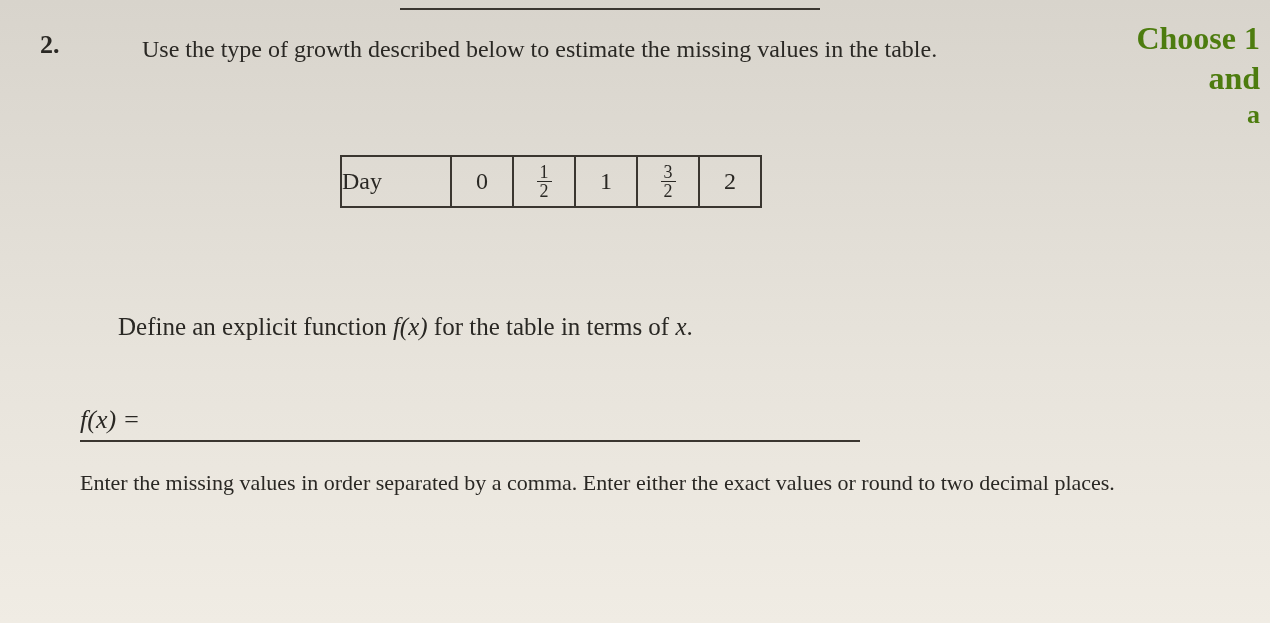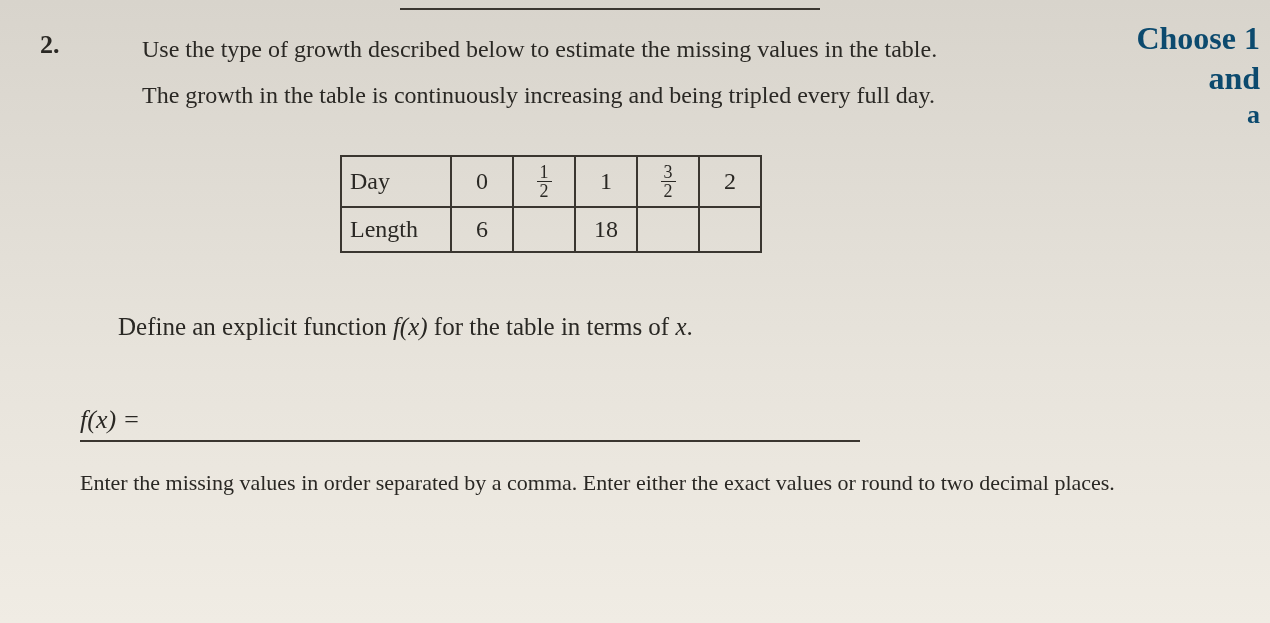--- a/index.html
+++ b/index.html
@@ -43,21 +43,21 @@
     .line1 {
       margin-bottom: 8px;
     }
     .line2 {
       margin-bottom: 20px;
     }
     .handwriting {
       position: absolute;
       font-family: 'Comic Sans MS', cursive;
       font-weight: bold;
-      color: #0c4a6e;
+      color: #4d7c0f;
     }
     .hw1 {
       top: 20px;
       right: 10px;
       font-size: 32px;
     }
     .hw2 {
       top: 60px;
       right: 10px;
       font-size: 32px;
@@ -77,21 +77,21 @@
     .data-table td {
       border: 2px solid #3a3630;
       padding: 6px 2px;
       text-align: center;
       min-width: 62px;
       height: 42px;
       font-size: 24px;
     }
     .data-table td.header-cell {
       text-align: left;
-      padding: 8px 8px;
+      padding: 8px 0;
       min-width: 110px;
     }
     .fraction {
       display: inline-block;
       text-align: center;
       vertical-align: middle;
       font-size: 18px;
       line-height: 1;
     }
     .fraction .num {
@@ -140,21 +140,20 @@
   </style>
 </head>
 <body>
 
 <div class="top-line"></div>
 
 <div class="problem-number">2.</div>
 
 <div class="instruction-block">
   <div class="line1">Use the type of growth described below to estimate the missing values in the table.</div>
-  <div class="line2">The growth in the table is continuously increasing and being tripled every full day.</div>
 </div>
 
 <div class="handwriting hw1">Choose 1</div>
 <div class="handwriting hw2">and</div>
 <div class="handwriting hw3">a</div>
 
 <table class="data-table">
   <tbody>
       <tr>
     <td class="header-cell">Day</td>
@@ -167,28 +166,20 @@
     </td>
     <td>1</td>
     <td>
       <span class="fraction">
         <span class="num">3</span>
         <span class="den">2</span>
       </span>
     </td>
     <td>2</td>
   </tr>
-  <tr>
-    <td class="header-cell">Length</td>
-    <td>6</td>
-    <td></td>
-    <td>18</td>
-    <td></td>
-    <td></td>
-  </tr>
 </tbody>
   </table>
 
 <div class="define-text">
   <span>Define an explicit function </span><span class="italic">f(x)</span><span> for the table in terms of </span><span class="italic">x</span><span>.</span>
 </div>
 
 <div class="fx-line">f(x) =</div>
 <div class="fx-underline"></div>
 

